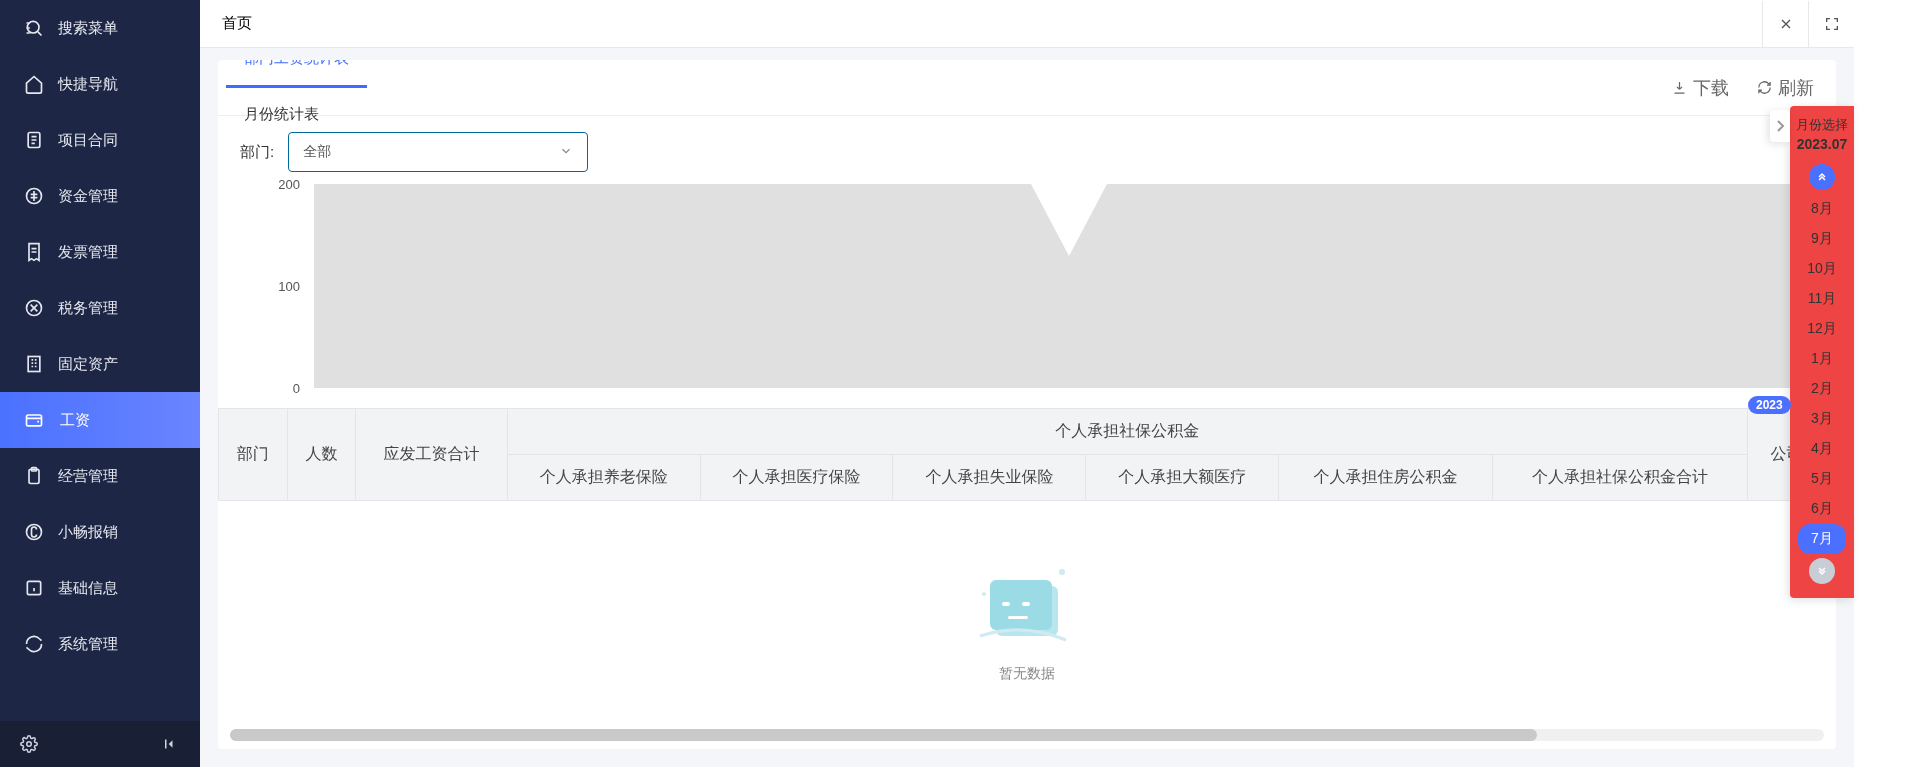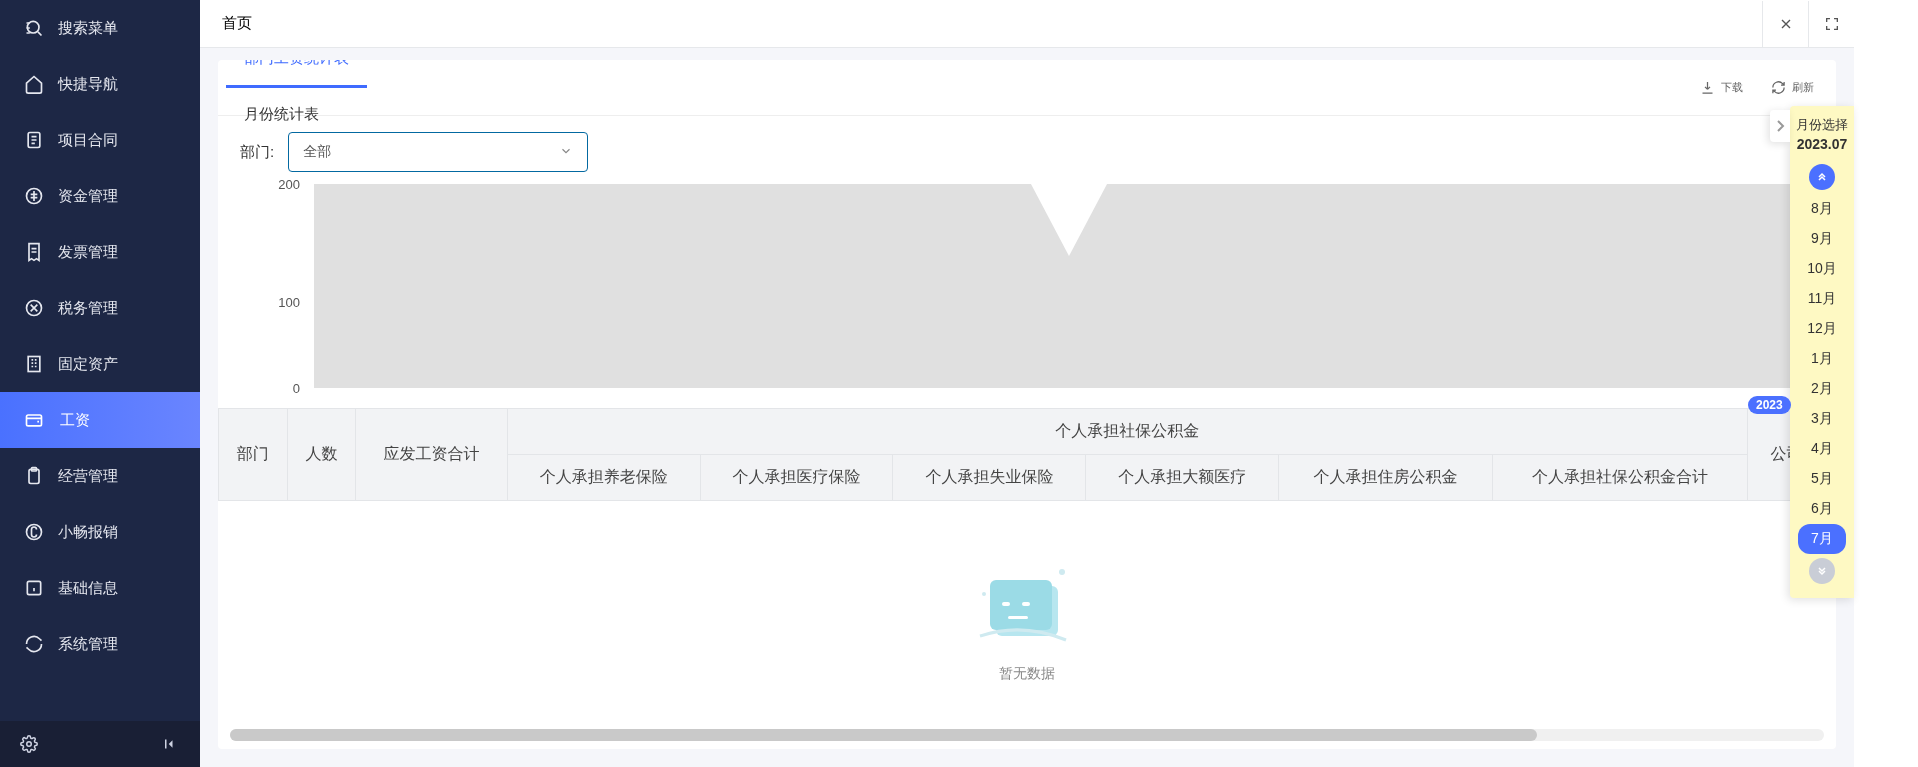--- a/index.html
+++ b/index.html
@@ -106,21 +106,21 @@
     display: flex; align-items: center;
     font-size: 15px;
     cursor: pointer;
     color: #333;
     border-bottom: 3px solid transparent;
   }
   .subtab.active { color: #3f6bff; border-bottom-color: #3f6bff; font-weight: 500; }
   .subtabs-spacer { flex: 1; }
   .action-link {
     display: flex; align-items: center; gap: 6px;
-    color: #666; font-size: 11px; cursor: pointer; padding: 0 14px;
+    color: #666; font-size: 18px; cursor: pointer; padding: 0 14px;
   }
   .action-link svg { width: 15px; height: 15px; }
 
   .filters {
     display: flex; align-items: center; gap: 14px;
     padding: 16px 22px 6px 22px;
   }
   .filters .flabel { font-size: 15px; }
   .select {
     width: 300px; height: 40px;
@@ -184,21 +184,21 @@
     position: relative;
   }
   .hscroll .thumb { position: absolute; left: 0; top: 0; bottom: 0; width: 82%; background: #c9c9c9; border-radius: 6px; }
 
   
   .dock {
     position: absolute;
     top: 106px;
     right: 0;
     width: 64px;
-    background: #fef9c3;
+    background: #ef4444;
     box-shadow: -2px 2px 10px rgba(0,0,0,.12);
     border-radius: 4px 0 0 4px;
     padding: 6px 0 10px 0;
     display: flex; flex-direction: column; align-items: center;
   }
   .dock .collapse {
     position: absolute; left: -20px; top: 4px;
     width: 20px; height: 32px; background: #fff;
     box-shadow: -2px 2px 8px rgba(0,0,0,.12);
     border-radius: 4px 0 0 4px;
@@ -417,21 +417,21 @@
                 </svg>
             </span>
           </div>
         </div>
 
         <div class="chartwrap" id="chartwrap">
           <div class="plot">
             <div class="notch"></div>
           </div>
         <div class="ytick" style="top: 204px;">0</div>
-            <div class="ytick" style="top: 118px;">100</div>
+            <div class="ytick" style="top: 102px;">100</div>
             <div class="ytick" style="top: 0px;">200</div>
           </div>
 
         <div class="tablewrap">
           <table class="data">
             <thead id="thead">
                 <tr>
                   <th rowspan="2">部门</th>
                   <th rowspan="2">人数</th>
                   <th rowspan="2">应发工资合计</th>

